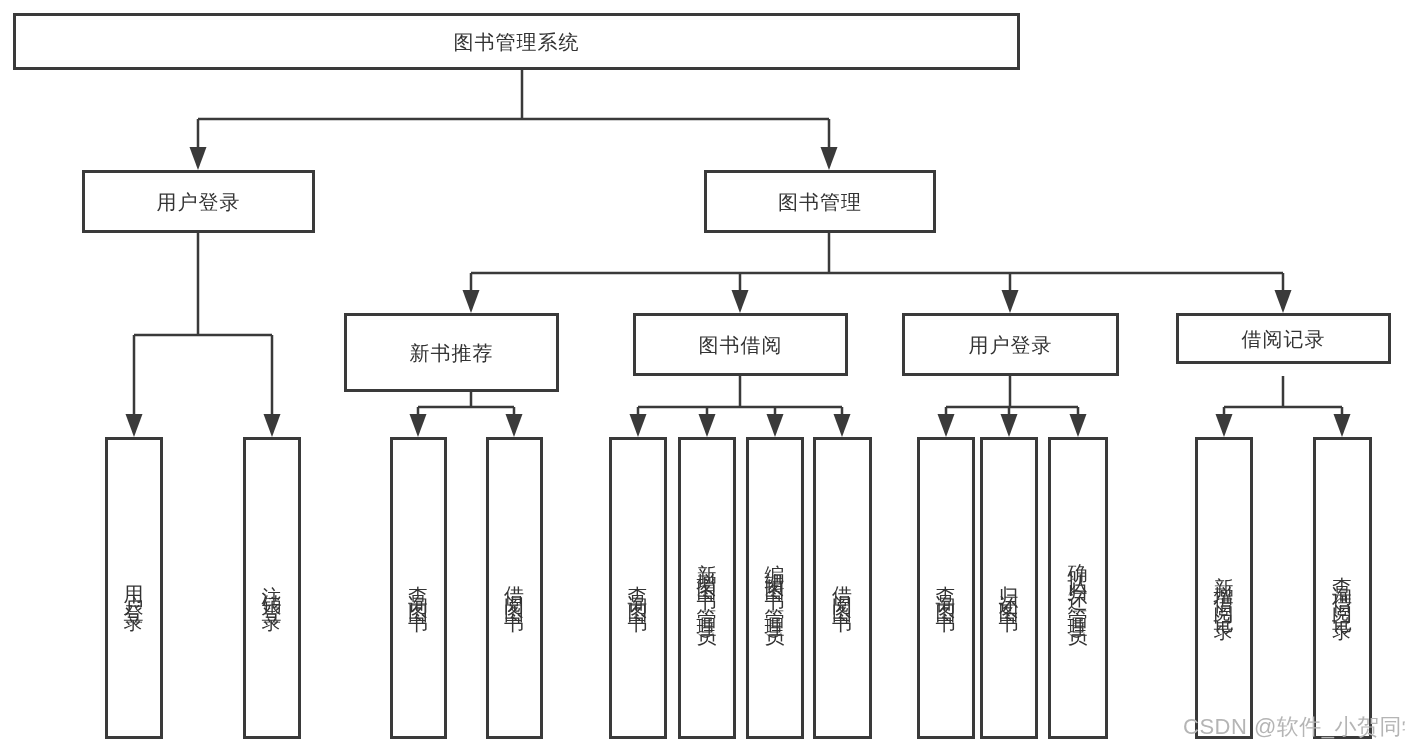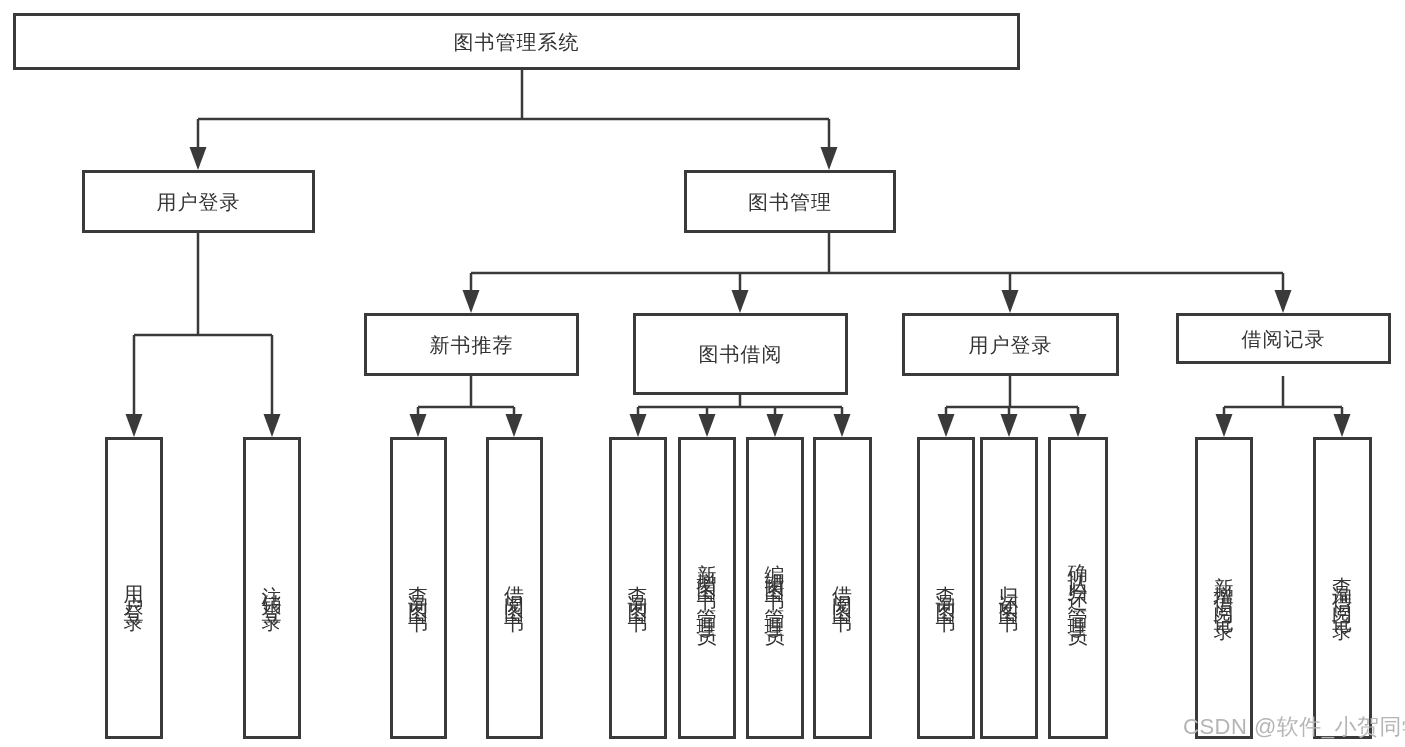--- a/index.html
+++ b/index.html
@@ -68,24 +68,24 @@
     <g>
       <path d="M1283,376 V407 M1224,407 H1342 M1224,407 V415 M1342,407 V415"></path>
       <polygon points="1215.5,414 1232.5,414 1224,437"></polygon>
       <polygon points="1333.5,414 1350.5,414 1342,437"></polygon>
     </g>
   </svg>
 
   <div class="box hbox" style="left:13px;top:13px;width:1007px;height:57px">图书管理系统</div>
 
   <div class="box hbox" style="left:82px;top:170px;width:233px;height:63px">用户登录</div>
-  <div class="box hbox" style="left:684px;top:170px;width:212px;height:63px">图书管理</div>
+  <div class="box hbox" style="left:704px;top:170px;width:232px;height:63px">图书管理</div>
 
-  <div class="box hbox" style="left:364px;top:313px;width:215px;height:63px">新书推荐</div>
-  <div class="box hbox" style="left:633px;top:313px;width:215px;height:82px">图书借阅</div>
+  <div class="box hbox" style="left:344px;top:313px;width:215px;height:79px">新书推荐</div>
+  <div class="box hbox" style="left:633px;top:313px;width:215px;height:63px">图书借阅</div>
   <div class="box hbox" style="left:902px;top:313px;width:217px;height:63px">用户登录</div>
   <div class="box hbox" style="left:1176px;top:313px;width:215px;height:51px">借阅记录</div>
 
   <div class="box vbox" style="left:105px;top:437px;width:58px;height:302px">用户登录</div>
   <div class="box vbox" style="left:243px;top:437px;width:58px;height:302px">注销登录</div>
 
   <div class="box vbox" style="left:390px;top:437px;width:57px;height:302px">查询图书</div>
   <div class="box vbox" style="left:486px;top:437px;width:57px;height:302px">借阅图书</div>
 
   <div class="box vbox" style="left:609px;top:437px;width:58px;height:302px">查询图书</div>

